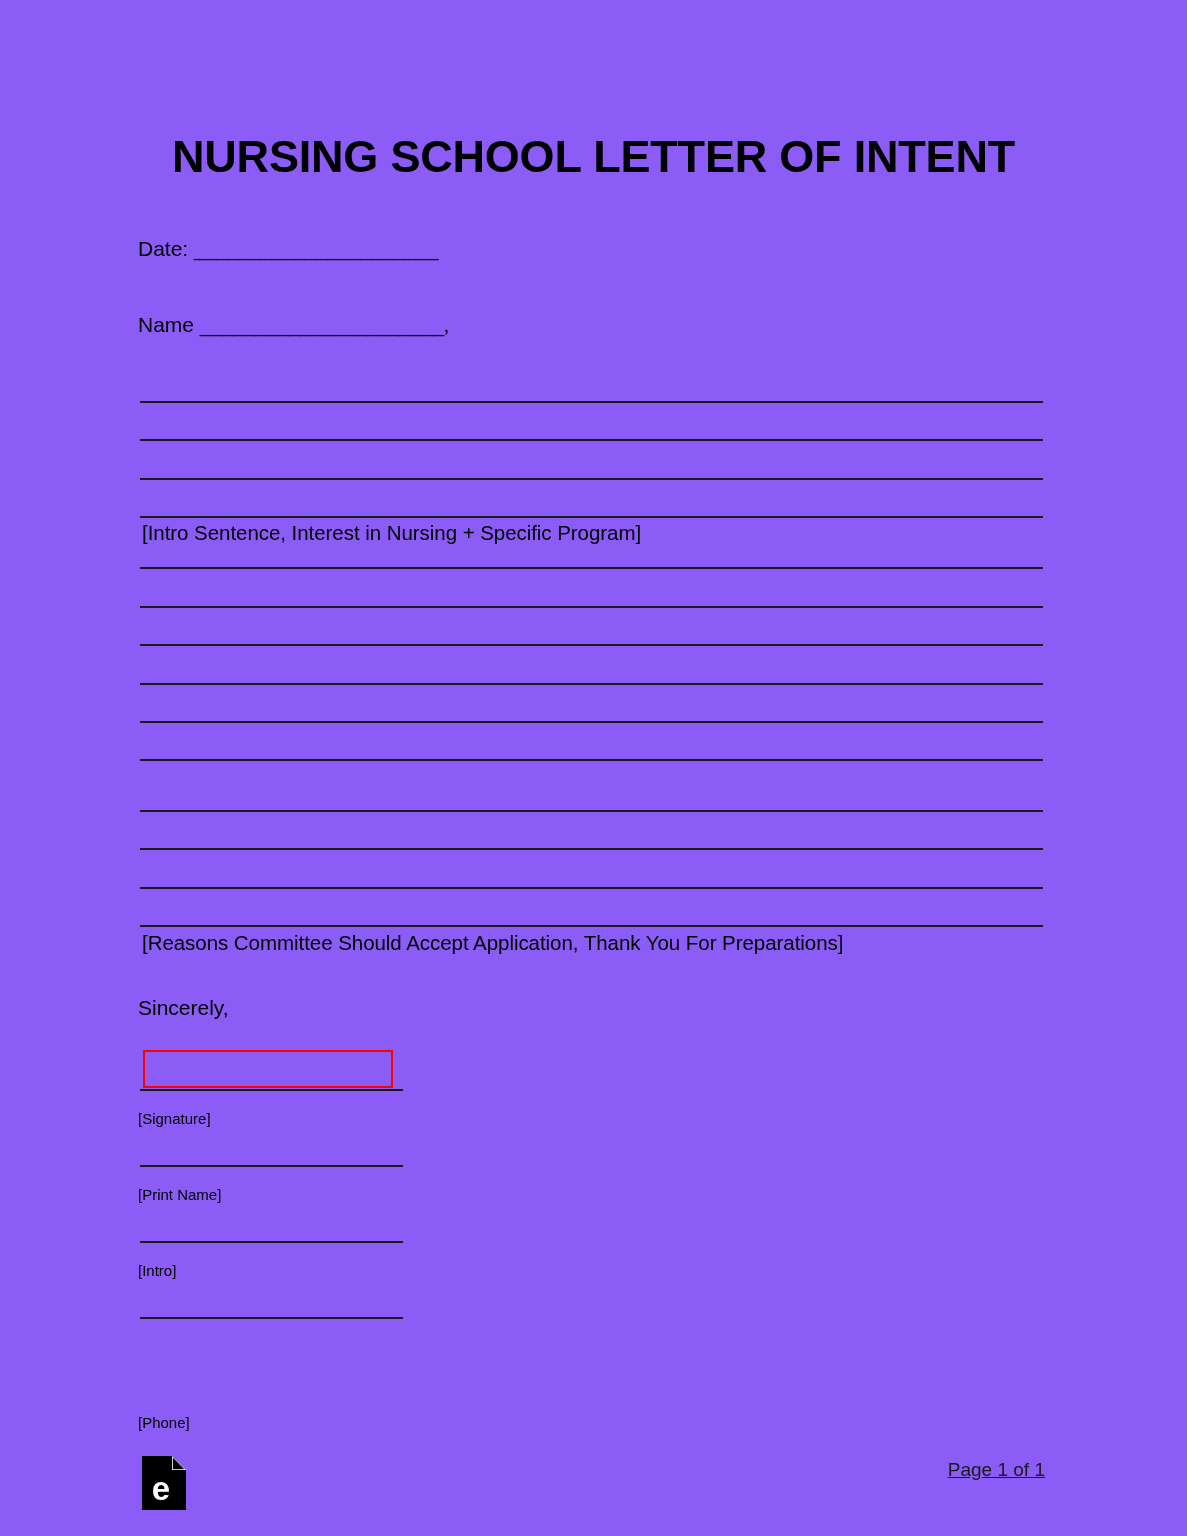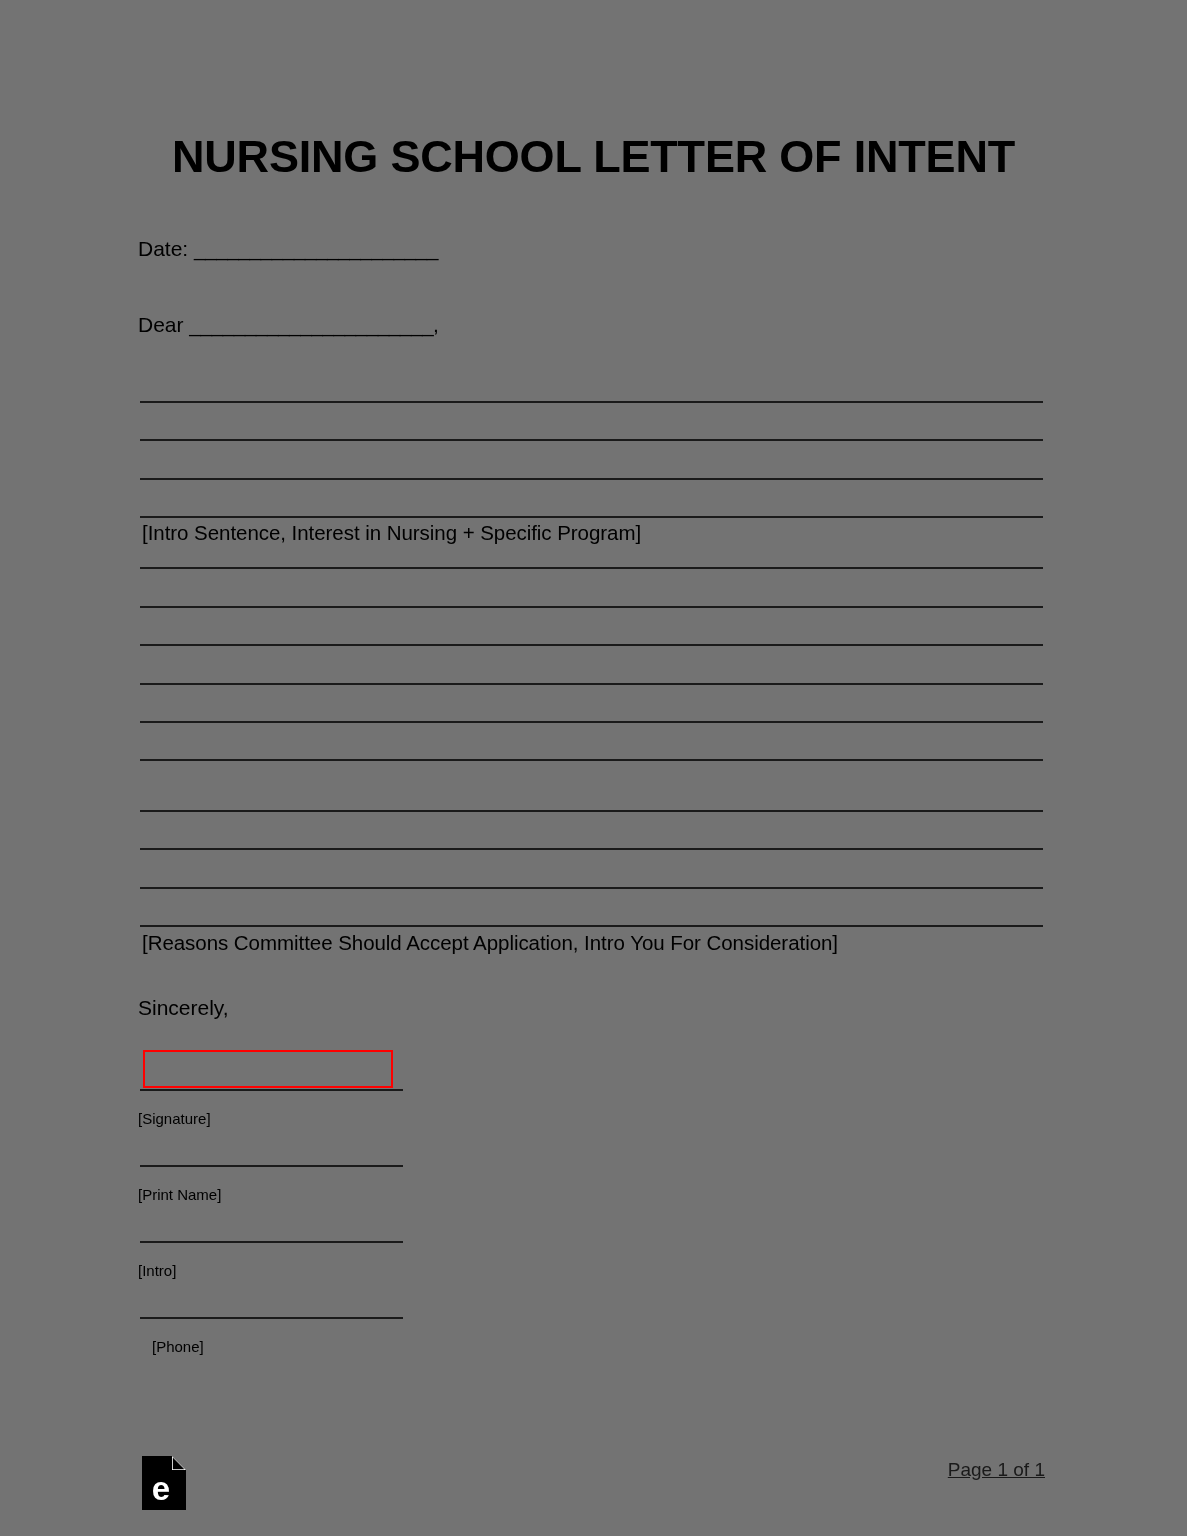--- a/index.html
+++ b/index.html
@@ -14,21 +14,21 @@
     font-family: "Liberation Sans", sans-serif;
     color: #000000;
     overflow: hidden;
   }
 
   .page {
     position: absolute;
     left: 0; top: 0;
     width: 1187px;
     height: 1536px;
-    background: #737373;
+    background: #8b5cf6;
   }
 
   
   .doc-title {
     position: absolute;
     left: 0;
     top: 131px;
     width: 1187px;
     text-align: center;
     font-size: 45px;
@@ -126,56 +126,56 @@
 
 <div class="page">
 
   <div class="doc-title">NURSING SCHOOL LETTER OF INTENT</div>
 
   <div class="field-row" style="left:138px; top:237px;">
     <span class="label">Date: </span><span class="underscores">______________________</span>
   </div>
 
   <div class="field-row" style="left:138px; top:313px;">
-    <span class="label">Dear </span><span class="underscores">______________________,</span>
+    <span class="label">Name </span><span class="underscores">______________________,</span>
   </div>
 
   <div class="rule" style="top:401px;"></div>
   <div class="rule" style="top:439px;"></div>
   <div class="rule" style="top:478px;"></div>
   <div class="rule" style="top:516px;"></div>
   <div class="section-caption" style="top:521px;">[Intro Sentence, Interest in Nursing + Specific Program]</div>
 
   <div class="rule" style="top:567px;"></div>
   <div class="rule" style="top:606px;"></div>
   <div class="rule" style="top:644px;"></div>
   <div class="rule" style="top:683px;"></div>
   <div class="rule" style="top:721px;"></div>
   <div class="rule" style="top:759px;"></div>
 
   <div class="rule" style="top:810px;"></div>
   <div class="rule" style="top:848px;"></div>
   <div class="rule" style="top:887px;"></div>
   <div class="rule" style="top:925px;"></div>
-  <div class="section-caption" style="top:931px;">[Reasons Committee Should Accept Application, Intro You For Consideration]</div>
+  <div class="section-caption" style="top:931px;">[Reasons Committee Should Accept Application, Thank You For Preparations]</div>
 
   <div class="sincerely">Sincerely,</div>
 
   <div class="sig-box"></div>
   <div class="short-rule" style="top:1089px; width:263px;"></div>
   <div class="field-caption" style="top:1110px;">[Signature]</div>
 
   <div class="short-rule" style="top:1165px;"></div>
   <div class="field-caption" style="top:1186px;">[Print Name]</div>
 
   <div class="short-rule" style="top:1241px;"></div>
   <div class="field-caption" style="top:1262px;">[Intro]</div>
 
   <div class="short-rule" style="top:1317px;"></div>
-  <div class="field-caption" style="top:1338px;margin-left:14px;">[Phone]</div>
+  <div class="field-caption" style="top:1414px;">[Phone]</div>
 
   <svg class="footer-logo" viewBox="0 0 44 54">
     <path d="M0 0 H30 L44 14 V54 H0 Z" fill="#000000"></path>
     <path d="M30 0 L44 14 H30 Z" fill="#ffffff"></path>
     <path d="M30.8 1.6 L42.4 13.2 H30.8 Z" fill="#000000"></path>
     <text x="19" y="44" font-family="Liberation Sans, sans-serif" font-size="33" font-weight="bold" fill="#ffffff" text-anchor="middle">e</text>
   </svg>
 
   <div class="page-number">Page 1 of 1</div>
 

